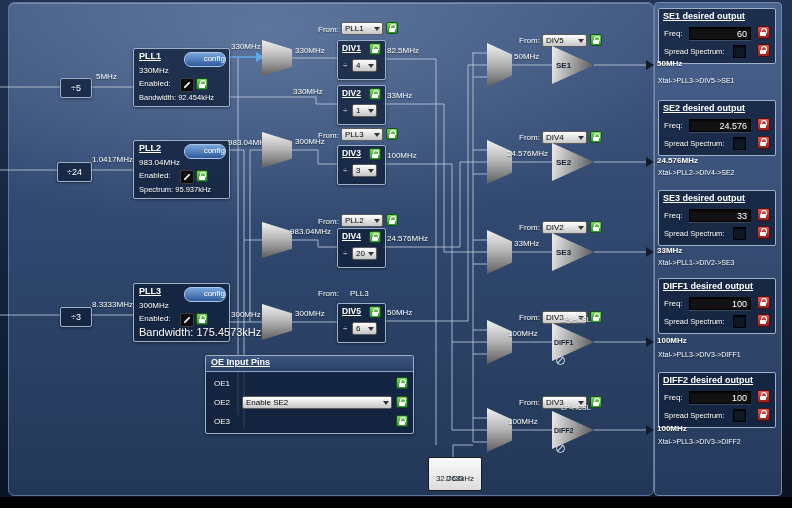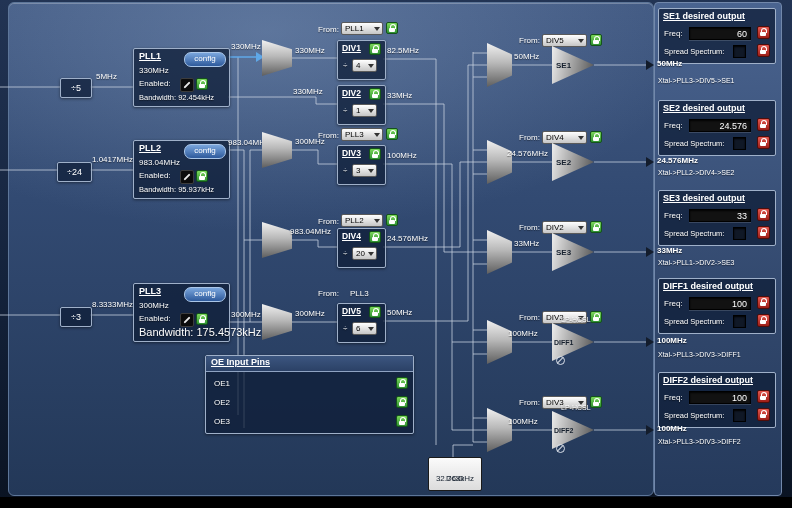--- a/index.html
+++ b/index.html
@@ -19,21 +19,21 @@
   .wb{stroke:#5fa8e8;stroke-width:1.5;fill:none}
   .ab{fill:#5fa8e8}.ad{fill:#131c2b}
   .lbl{position:absolute;color:#fff;font-size:8px;line-height:9px;white-space:nowrap;text-shadow:0 1px 1px rgba(0,0,0,.55)}
   .lbl.b{font-weight:bold}
   .lbl.sm{font-size:7px}
   .blk{position:absolute;background:rgba(14,28,54,.74);border:1px solid #9fb0c9;border-radius:2px;box-shadow:0 1px 3px rgba(0,0,0,.45)}
   .pbox{height:18px;color:#fff;font-size:9px;text-align:center;line-height:18px}
   .title{position:absolute;color:#fff;font-weight:bold;text-decoration:underline;font-size:9px;white-space:nowrap}
   .title.sm{font-size:8.5px}
   .cfg{position:absolute;width:40px;height:13px;background:linear-gradient(180deg,#7aa6dd,#2e5a9c);
-    border:1px solid #aac6e8;border-radius:7px;color:#fff;font-size:8px;text-align:center;line-height:12px;cursor:pointer}
+    border:1px solid #aac6e8;border-radius:7px;color:#fff;font-size:8px;text-align:right;line-height:12px;cursor:pointer}
   .ddl{position:absolute;height:13px;background:linear-gradient(180deg,#ffffff,#c6c6c6);border:1px solid #5a5a5a;
     border-radius:2px;color:#000;font-size:8px;line-height:11px;padding:0 11px 0 3px;box-sizing:border-box;white-space:nowrap;cursor:pointer}
   .ddl::after{content:"";position:absolute;right:2px;top:4px;border-left:3px solid transparent;border-right:3px solid transparent;border-top:4px solid #333}
   .lock{position:absolute;width:12px;height:12px;border-radius:2px;background:linear-gradient(180deg,#7bd75a,#2f9232);
     border:1px solid #14541a;box-sizing:border-box;cursor:pointer}
   .lock::before{content:"";position:absolute;left:2.5px;top:0.5px;width:4px;height:4px;border:1.4px solid #fff;border-bottom:none;border-radius:3px 3px 0 0}
   .lock::after{content:"";position:absolute;left:2px;top:5px;width:6px;height:4px;background:#fff;border-radius:1px}
   .lock.red{background:linear-gradient(180deg,#e2574e,#9c1d17);border-color:#4f0e0b}
   .pencil{position:absolute;width:12px;height:12px;background:#0c0c0c;border:1px solid #3c3c3c;border-radius:2px;cursor:pointer}
   .pencil::before{content:"";position:absolute;left:2px;top:5px;width:8px;height:2px;background:#e8e8e8;transform:rotate(-45deg);border-radius:1px}
@@ -97,21 +97,21 @@
     <div class="lock" style="left:62px;top:29px"></div>
     <span class="lbl" style="left:5px;top:44px;font-size:7.5px">Bandwidth: 92.454kHz</span>
   </div>
   <div class="blk" style="left:133px;top:140px;width:95px;height:57px">
     <span class="title" style="left:5px;top:2px">PLL2</span>
     <div class="cfg" style="left:50px;top:3px">config</div>
     <span class="lbl" style="left:5px;top:17px">983.04MHz</span>
     <span class="lbl" style="left:5px;top:30px">Enabled:</span>
     <div class="pencil" style="left:46px;top:29px"></div>
     <div class="lock" style="left:62px;top:29px"></div>
-    <span class="lbl" style="left:5px;top:44px;font-size:7.5px">Bandwidth: 95.937kHz</span>
+    <span class="lbl" style="left:5px;top:44px;font-size:7.5px">Spectrum: 95.937kHz</span>
   </div>
   <div class="blk" style="left:133px;top:283px;width:95px;height:57px">
     <span class="title" style="left:5px;top:2px">PLL3</span>
     <div class="cfg" style="left:50px;top:3px">config</div>
     <span class="lbl" style="left:5px;top:17px">300MHz</span>
     <span class="lbl" style="left:5px;top:30px">Enabled:</span>
     <div class="pencil" style="left:46px;top:29px"></div>
     <div class="lock" style="left:62px;top:29px"></div>
     <span class="lbl" style="left:5px;top:44px;font-size:11px">Bandwidth: 175.4573kHz</span>
   </div>
@@ -225,20 +225,21 @@
     </div>
   <div class="diffmark" style="left:556px;top:356px"></div>
   <div class="diffmark" style="left:556px;top:444px"></div>
 
   <div class="blk" style="left:205px;top:355px;width:207px;height:77px">
     <div class="oehdr"></div>
     <span class="title" style="left:5px;top:1px">OE Input Pins</span>
     <span class="lbl" style="left:8px;top:23px">OE1</span>
     <div class="lock" style="left:190px;top:21px"></div>
     <span class="lbl" style="left:8px;top:42px">OE2</span>
+    <div class="ddl" style="left:36px;top:40px;width:150px">Enable SE2</div>
     <div class="lock" style="left:190px;top:40px"></div>
     <span class="lbl" style="left:8px;top:61px">OE3</span>
     <div class="lock" style="left:190px;top:59px"></div>
   </div>
 
   <div class="dco">
     <div style="top:16px;font-weight:normal">DCO</div>
     <div style="top:16px">32.768kHz</div>
   </div>
 

